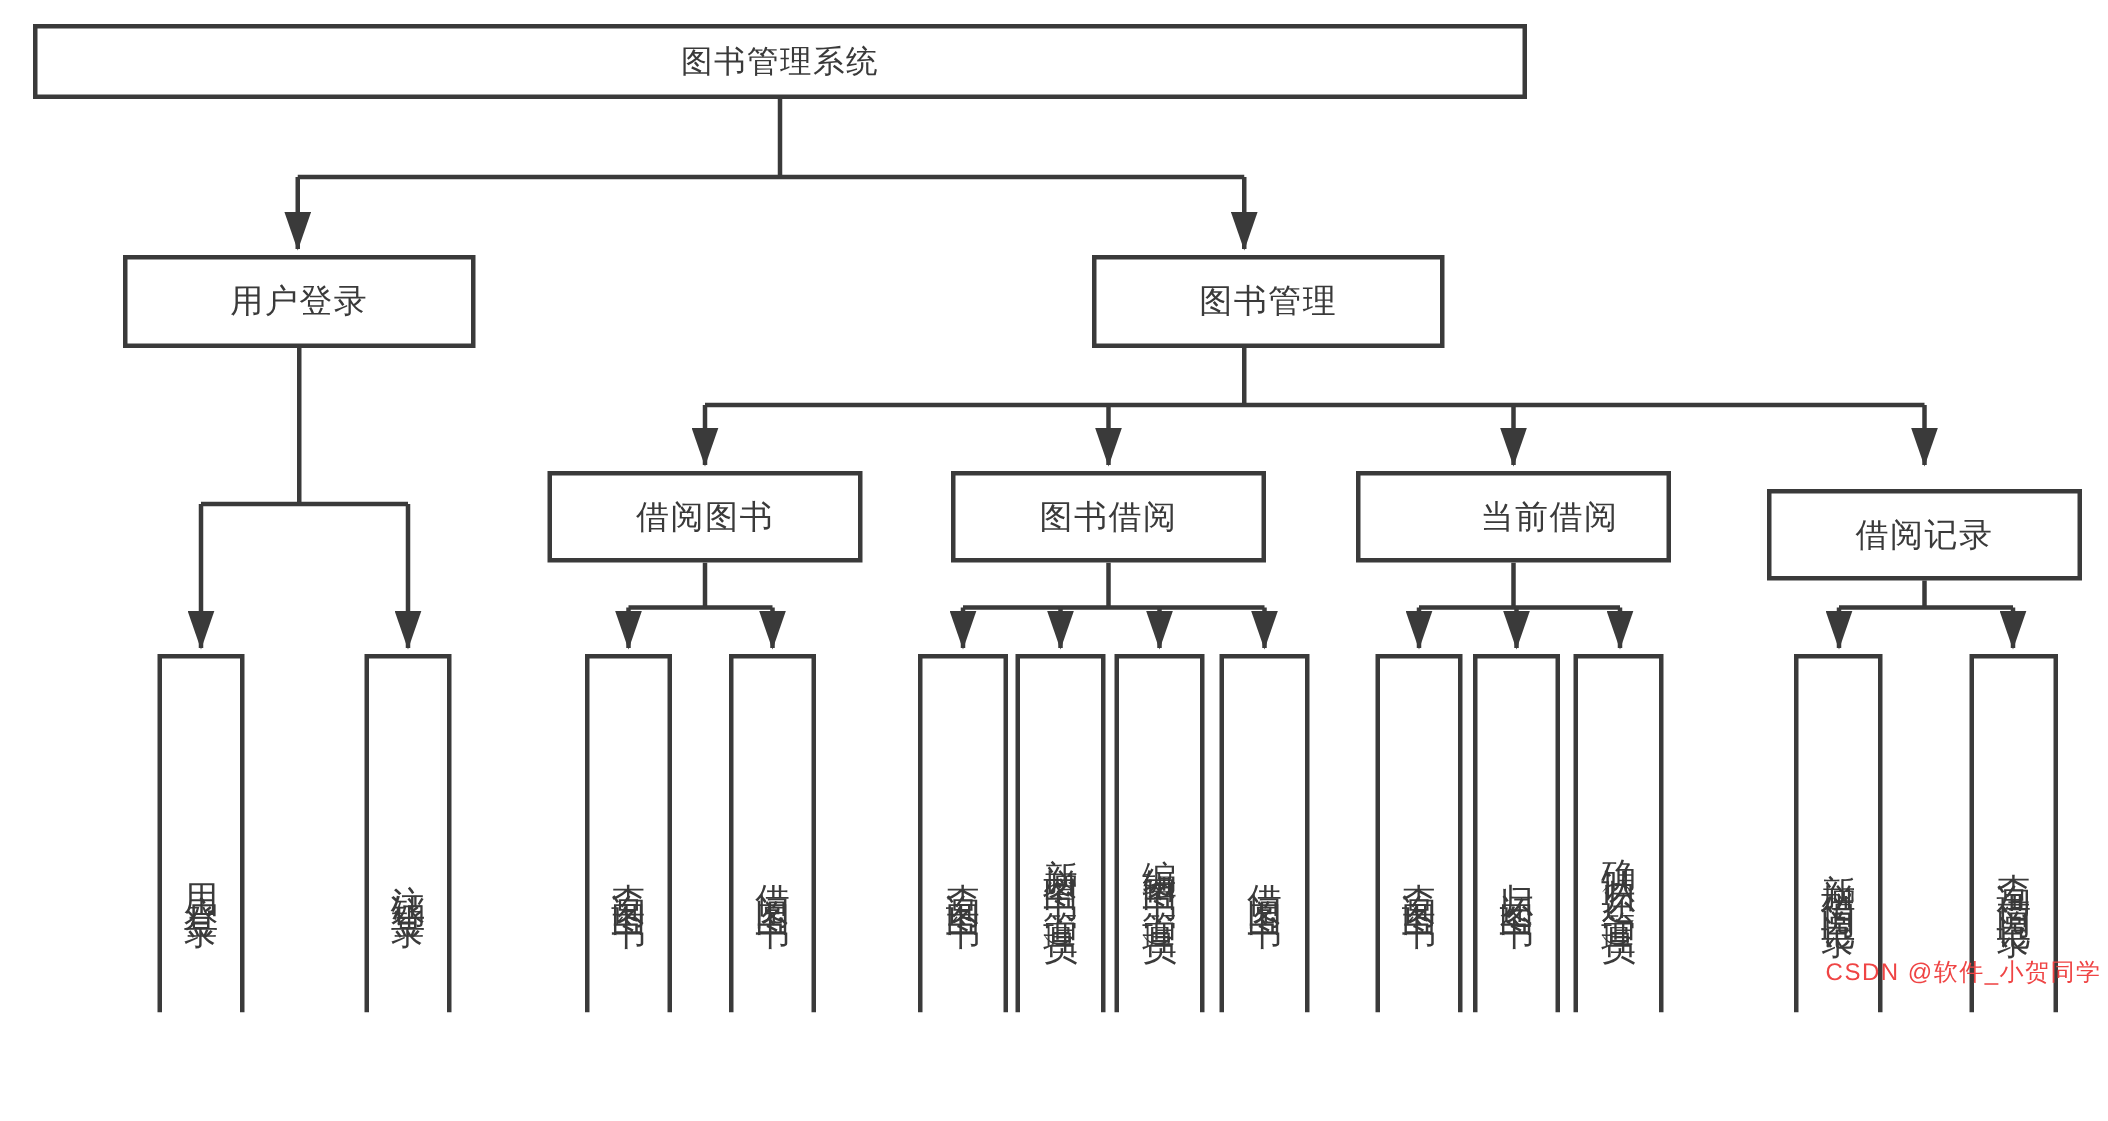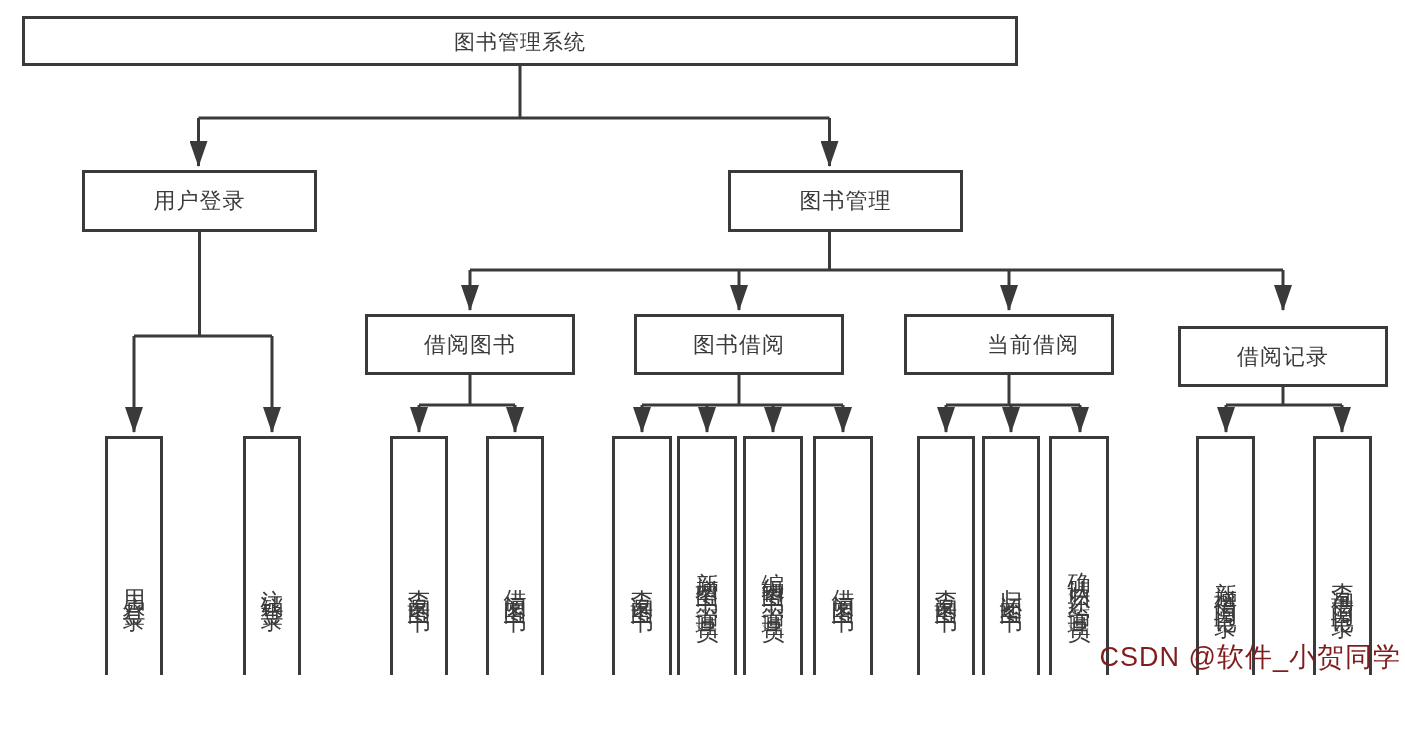--- a/index.html
+++ b/index.html
@@ -42,24 +42,24 @@
     justify-content: center;
     writing-mode: vertical-rl;
     text-orientation: mixed;
     font-size: 23px;
     letter-spacing: 7px;
     line-height: 1;
   }
   .watermark {
     position: absolute;
     right: 4px;
-    bottom: 0;
-    font-size: 27px;
+    bottom: 16px;
+    font-size: 16px;
     letter-spacing: 1px;
-    color: #7f1d1d;
+    color: #ef4444;
     z-index: 5;
     white-space: nowrap;
   }
 </style>
 </head>
 <body>
 
 <div class="canvas">
 
   <svg class="svg-layer" viewBox="0 0 1405 747" xmlns="http://www.w3.org/2000/svg">

